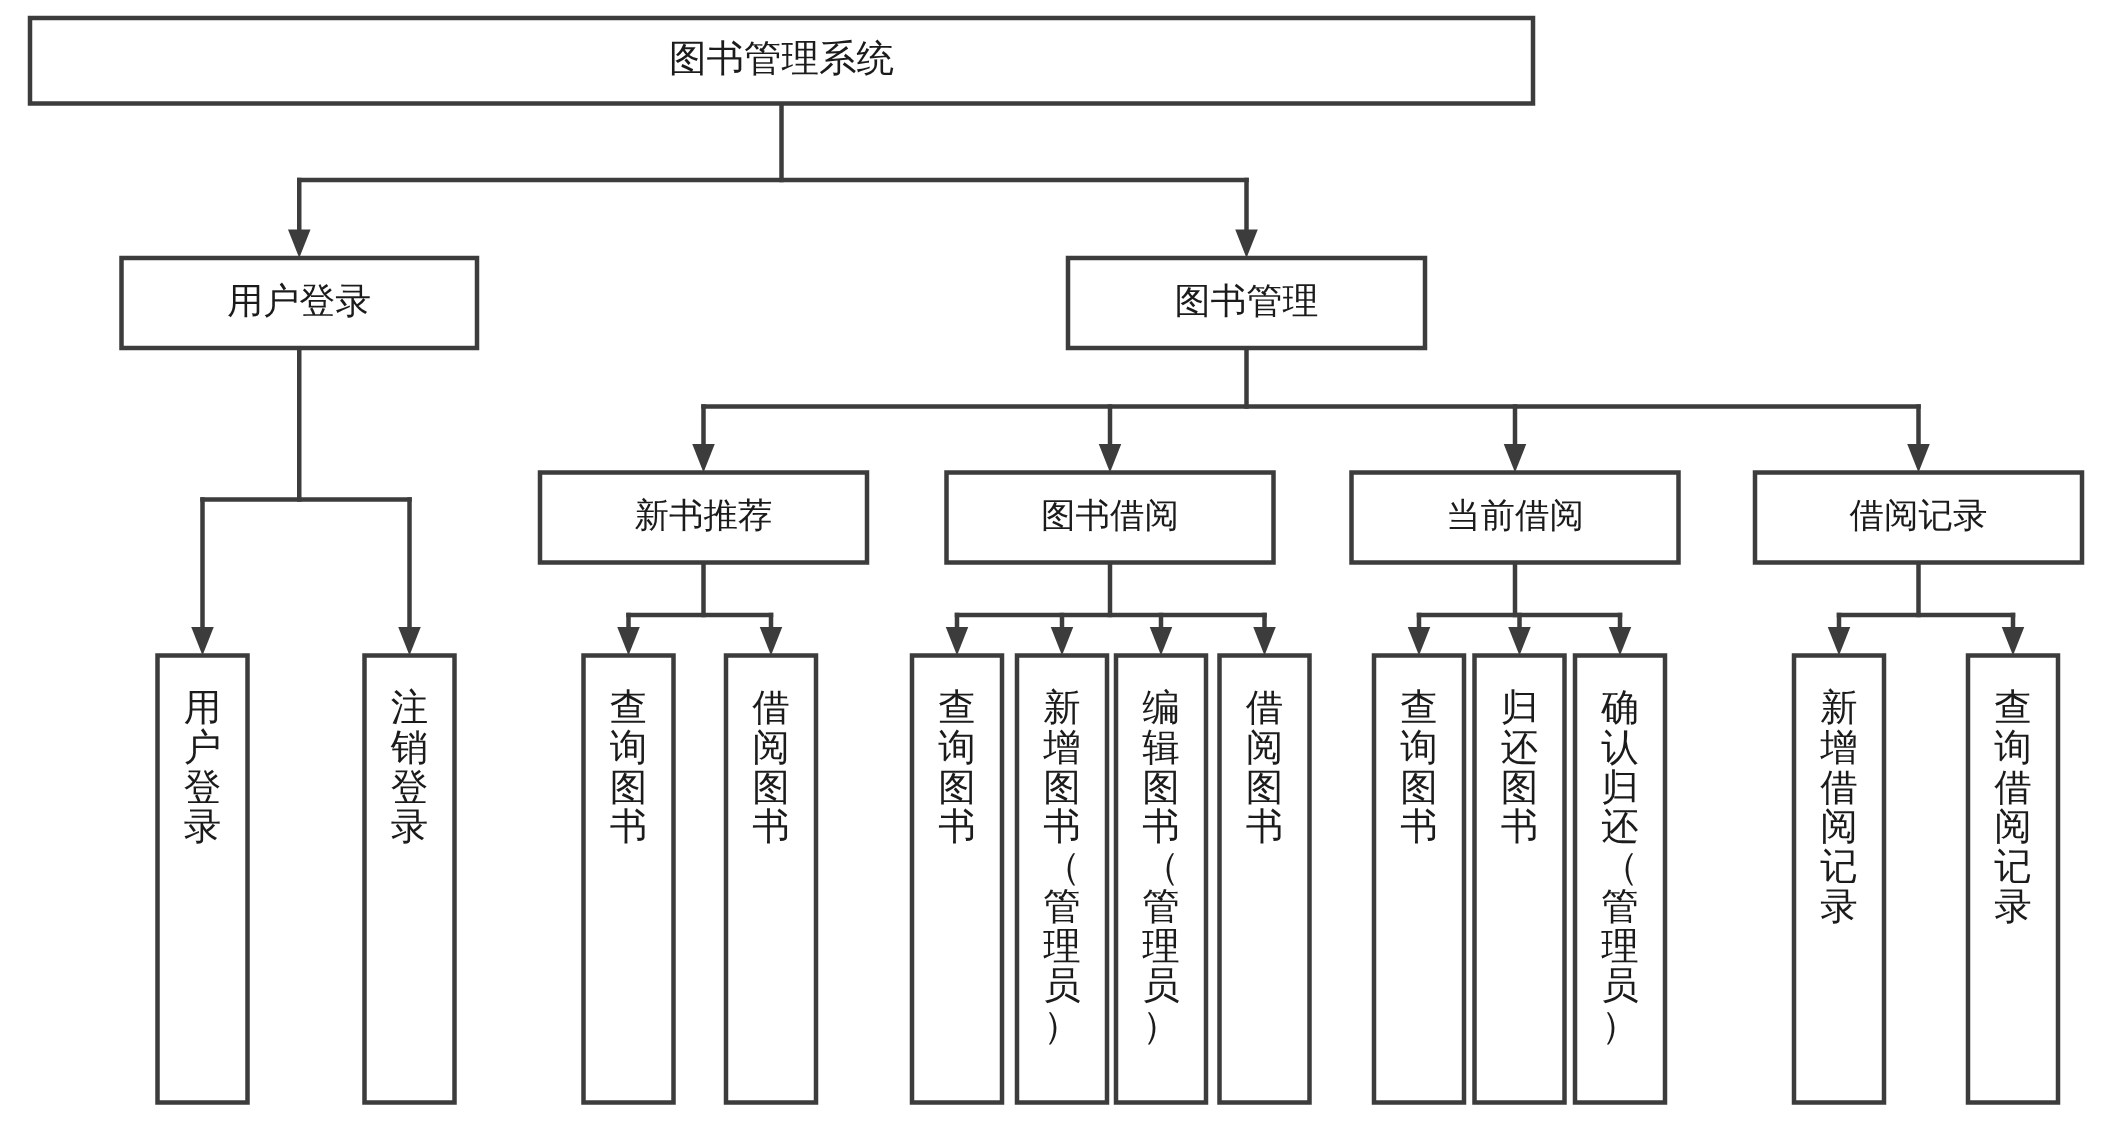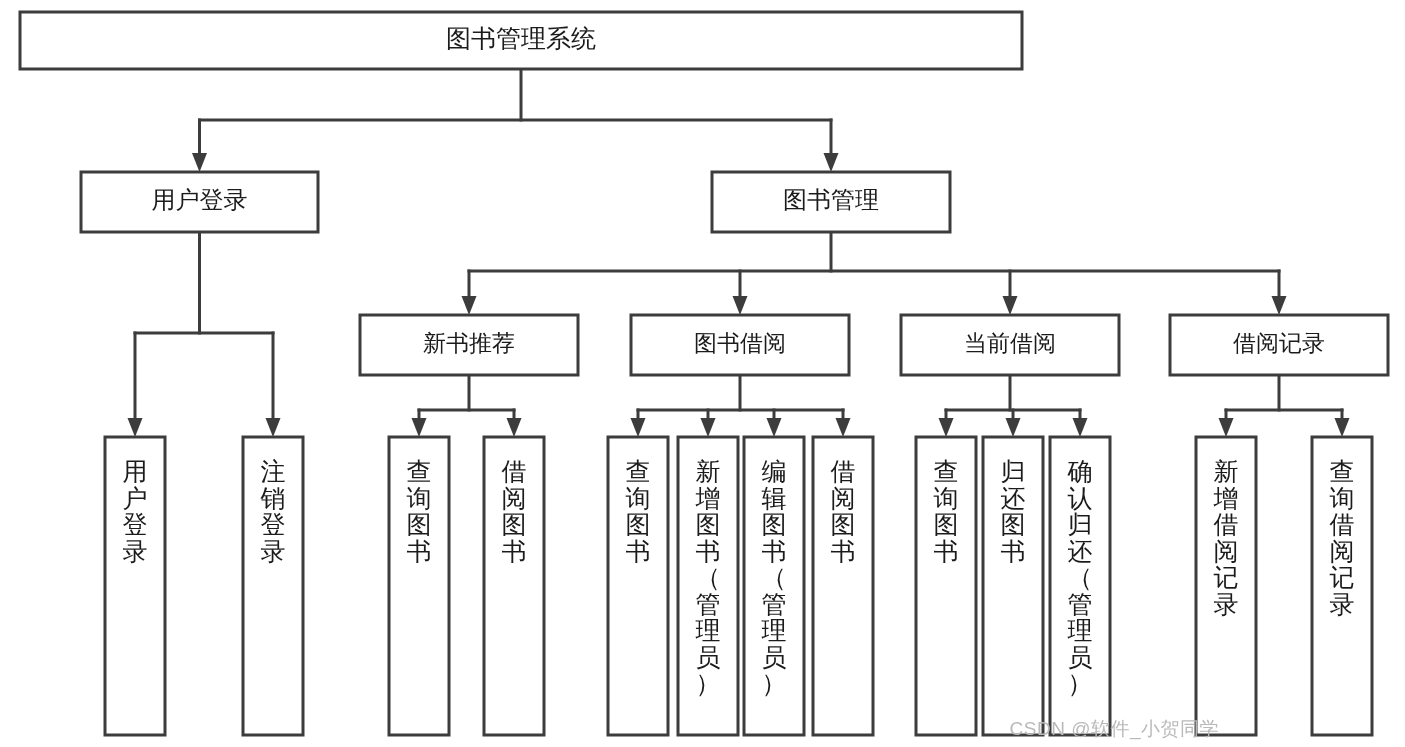--- a/index.html
+++ b/index.html
@@ -168,14 +168,13 @@
         <g>
           <rect x="1196" y="437" width="60" height="298" class="box-rect"></rect>
           <text x="1226" y="586" class="node-label leaf-label" dominant-baseline="middle"><tspan x="1226" y="473">新</tspan><tspan x="1226" y="499.5">增</tspan><tspan x="1226" y="526">借</tspan><tspan x="1226" y="552.5">阅</tspan><tspan x="1226" y="579">记</tspan><tspan x="1226" y="605.5">录</tspan></text>
         </g>
         <g>
           <rect x="1312" y="437" width="60" height="298" class="box-rect"></rect>
           <text x="1342" y="586" class="node-label leaf-label" dominant-baseline="middle"><tspan x="1342" y="473">查</tspan><tspan x="1342" y="499.5">询</tspan><tspan x="1342" y="526">借</tspan><tspan x="1342" y="552.5">阅</tspan><tspan x="1342" y="579">记</tspan><tspan x="1342" y="605.5">录</tspan></text>
         </g>
       </g>
   </svg>
-  <div class="watermark">CSDN @软件_小贺同学</div>
 </div>
 
 </body></html>

